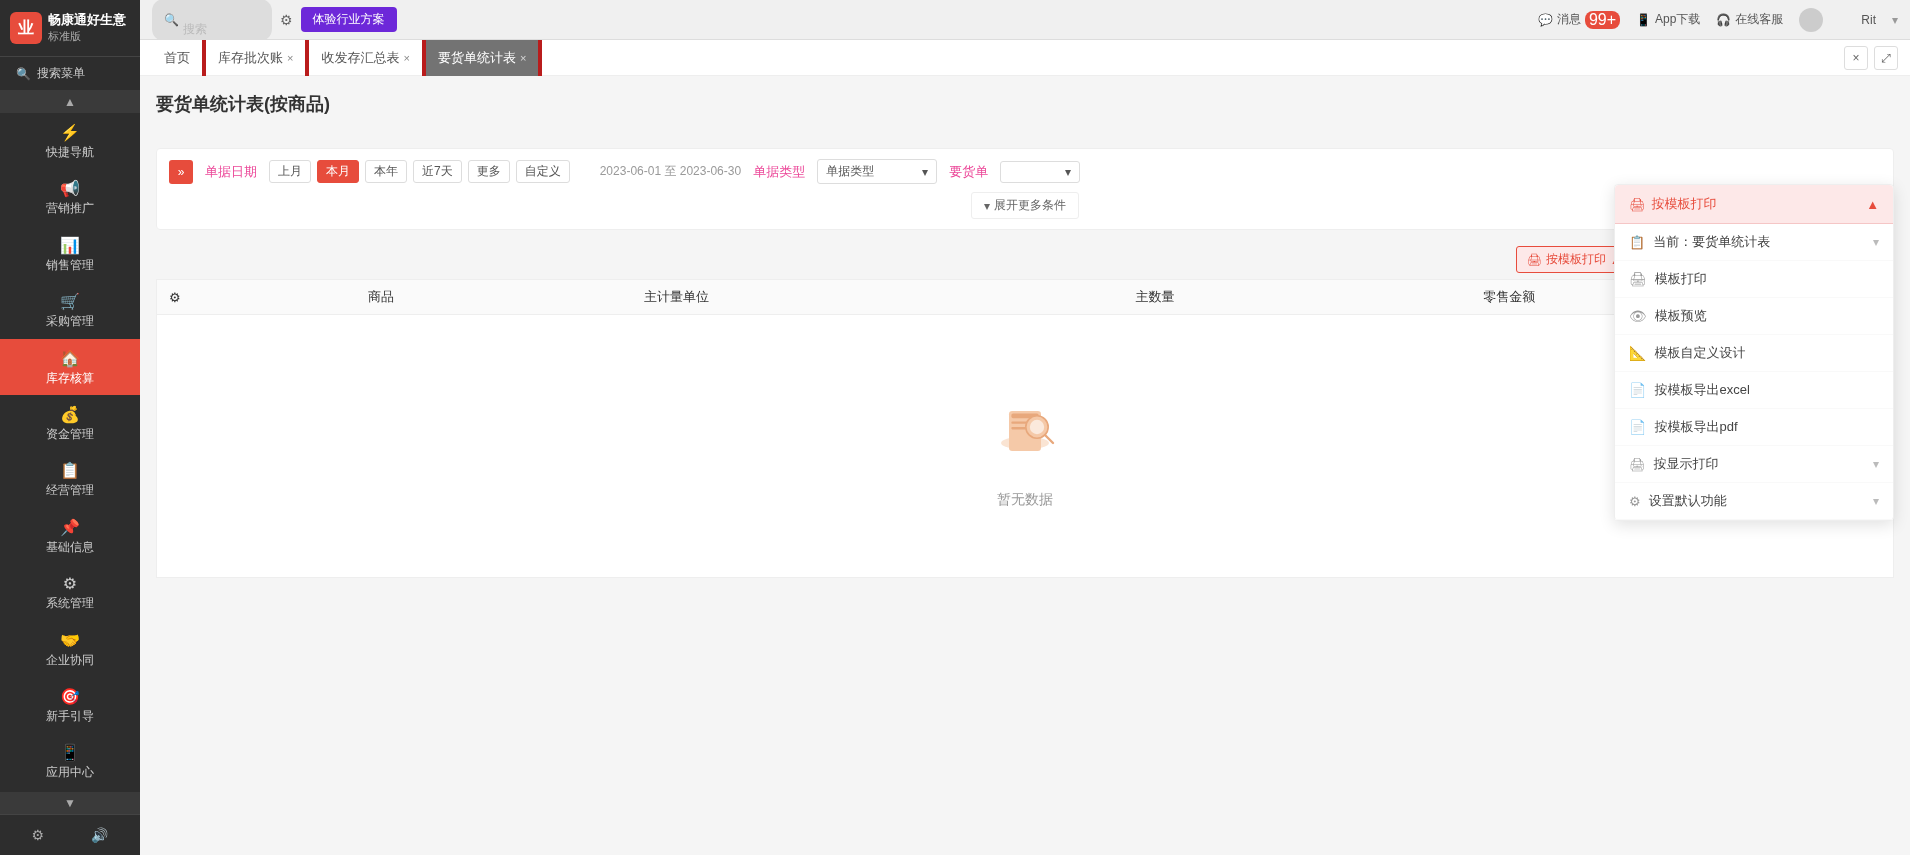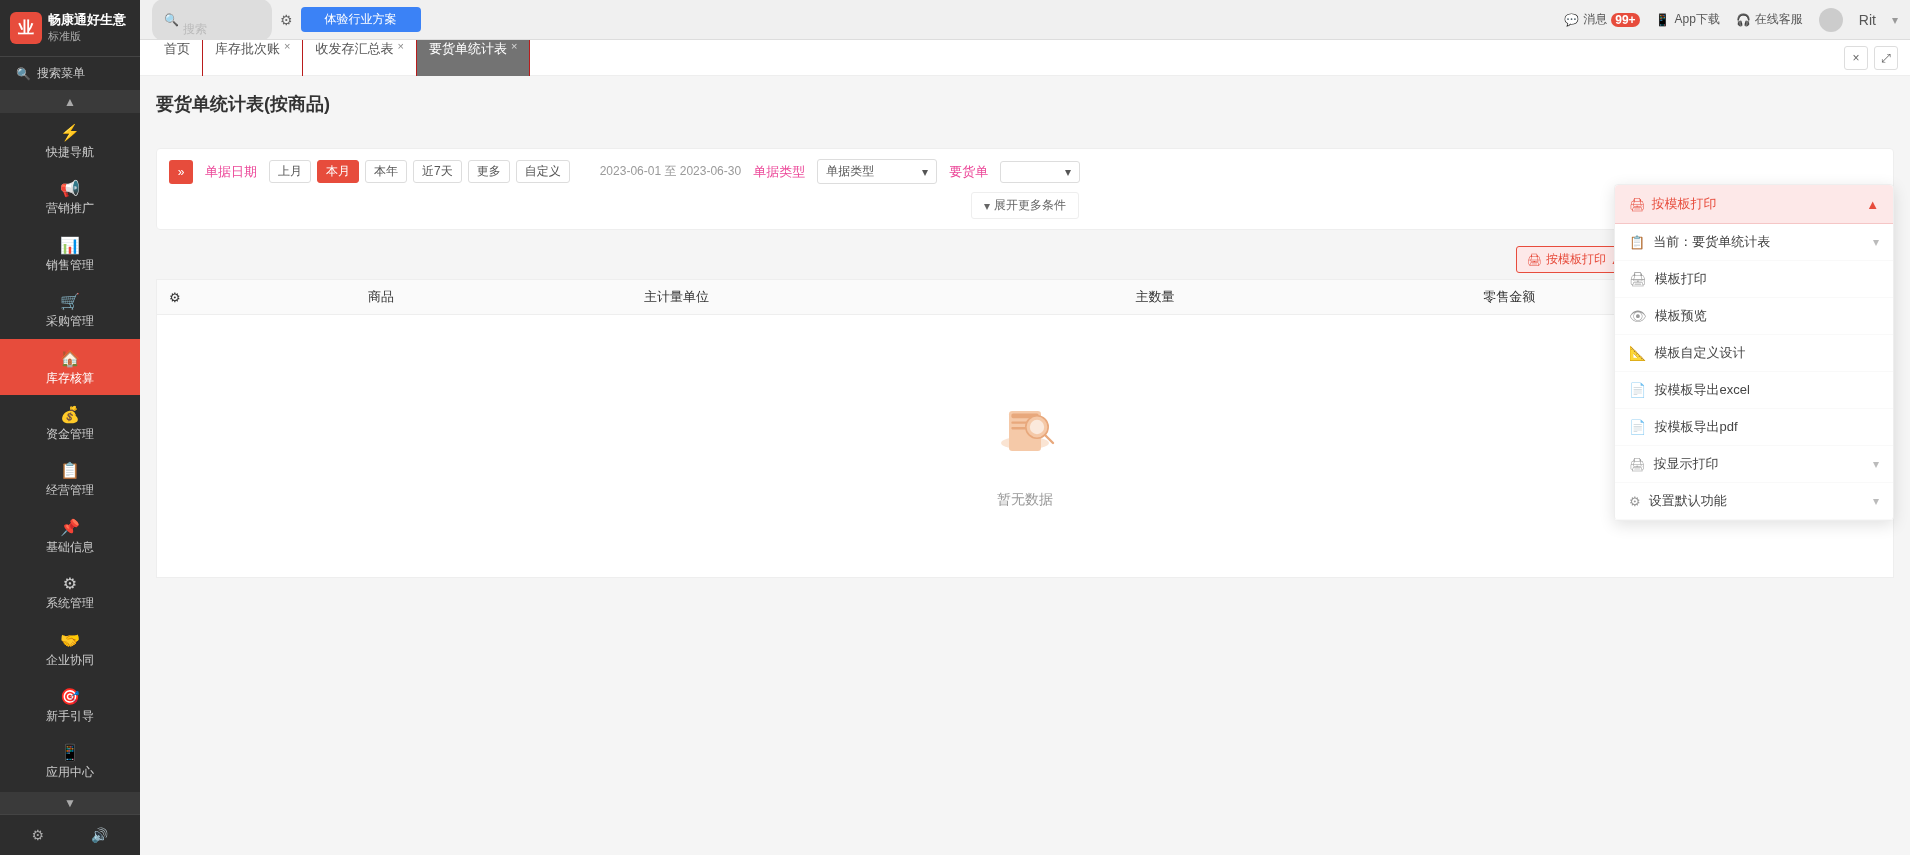--- a/index.html
+++ b/index.html
@@ -123,25 +123,25 @@
       display: flex;
       align-items: center;
       gap: 4px;
     }
     .topbar-gear {
       color: #666;
       cursor: pointer;
       font-size: 14px;
     }
     .topbar-cta {
-      background: #3b82f6;
+      background: #6d28d9;
       color: white;
       border: none;
       border-radius: 4px;
-      padding: 4px 24px;
+      padding: 4px 12px;
       font-size: 12px;
       cursor: pointer;
     }
     .topbar-right {
       display: flex;
       align-items: center;
       gap: 16px;
       font-size: 12px;
       color: #555;
     }
@@ -149,54 +149,54 @@
       display: flex;
       align-items: center;
       gap: 4px;
       cursor: pointer;
     }
     .badge {
       background: #e74c3c;
       color: white;
       border-radius: 8px;
       padding: 0 4px;
-      font-size: 12px;
+      font-size: 16px;
       min-width: 16px;
       text-align: left;
-      font-weight: bold;
     }
     .topbar-avatar {
       width: 24px;
       height: 24px;
       background: #ccc;
       border-radius: 50%;
     }
     .topbar-username {
       color: #555;
-      font-size: 14px;
+      font-size: 12px;
+      margin-left: 22px;
     }
 
     
     .tabs-bar {
       display: flex;
       align-items: center;
       background: white;
       border-bottom: 1px solid #eee;
       padding: 0 12px;
       height: 36px;
     }
     .tab-item {
       display: flex;
-      align-items: flex-start;
+      align-items: center;
       padding: 0 12px;
       height: 36px;
       font-size: 13px;
       color: #555;
       cursor: pointer;
-      border-right: 1px solid #b91c1c;
+      border-right: 4px solid #b91c1c;
       gap: 4px;
       white-space: nowrap;
     }
     .tab-item.active {
       background: #737373;
       color: white;
     }
     .tab-close {
       font-size: 11px;
       color: inherit;

